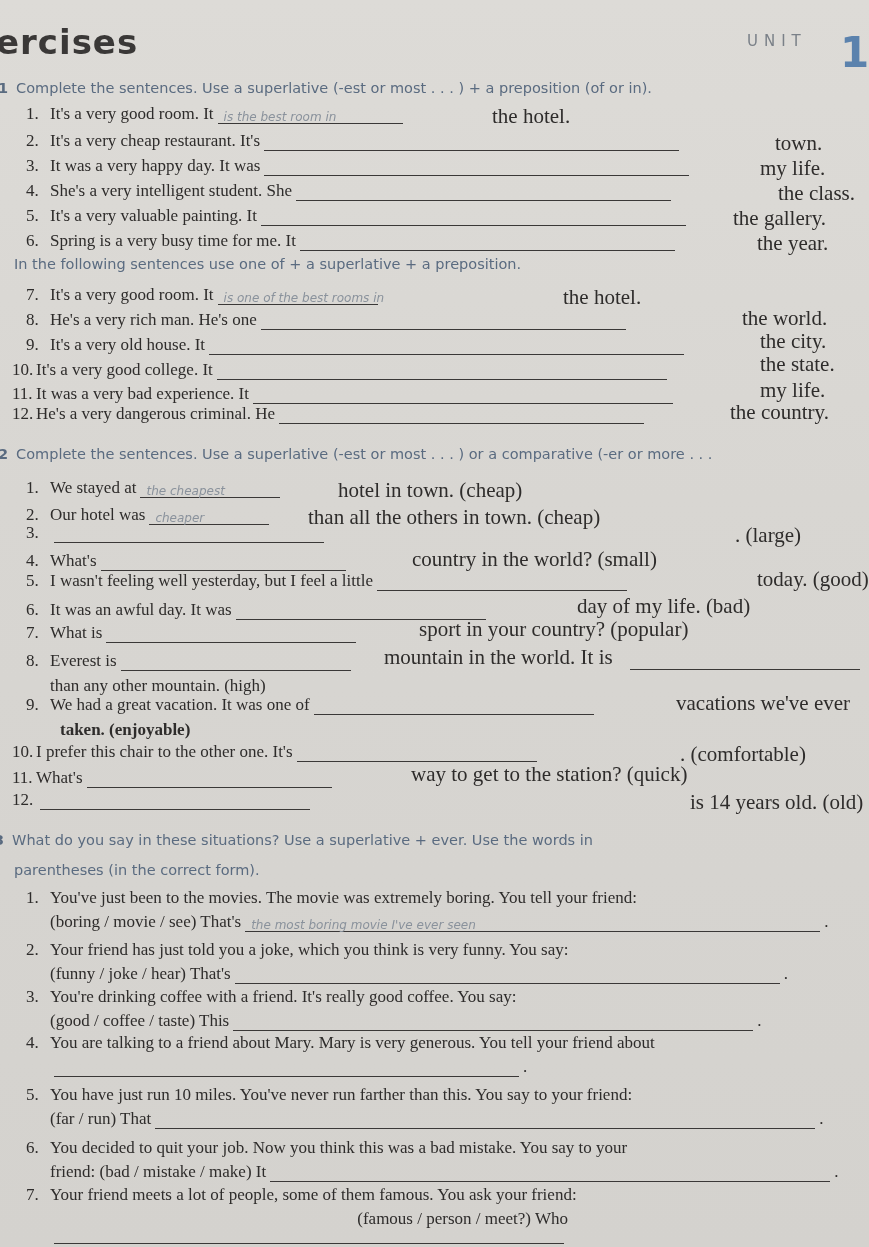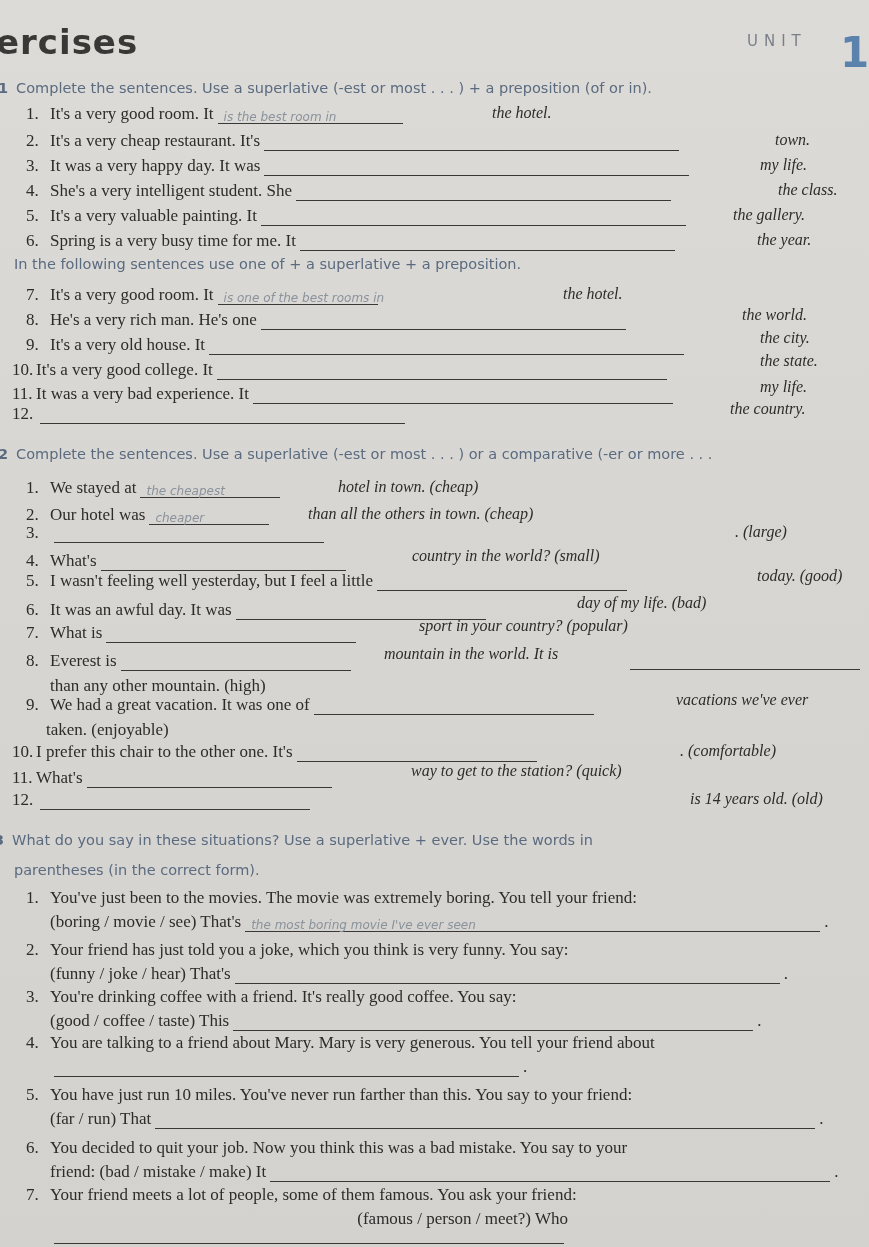--- a/index.html
+++ b/index.html
@@ -41,21 +41,21 @@
   .n { display: inline-block; width: 24px; }
   .blank {
     display: inline-block; border-bottom: 1.5px solid #3a3837;
     height: 14px; margin: 0 4px; position: relative;
   }
   .ans {
     position: absolute; left: 6px; bottom: -1px;
     font-family: "DejaVu Sans", sans-serif; font-style: italic;
     font-size: 12px; color: #8a929c; white-space: nowrap;
   }
-  .tail { position: absolute; font-size: 16px; white-space: nowrap; font-style: italic; }
+  .tail { position: absolute; font-size: 21px; white-space: nowrap; }
 </style>
 </head>
 <body>
 
 <div class="page">
 
   <div class="title">ercises</div>
   <div class="unit-label">UNIT</div>
   <div class="unit-num">1</div>
 
@@ -132,20 +132,21 @@
       </div>
       <span class="tail" style="left: 760px; top: 352px;">the state.</span>
       <div class="line" style="top: 384px; left: 12px;">
         <span class="n">11.</span>
         <span>It was a very bad experience. It</span>
         <span class="blank" style="width: 420px;"></span>
       </div>
       <span class="tail" style="left: 760px; top: 378px;">my life.</span>
       <div class="line" style="top: 404px; left: 12px;">
         <span class="n">12.</span>
+        <span>He's a very dangerous criminal. He</span>
         <span class="blank" style="width: 365px;"></span>
       </div>
       <span class="tail" style="left: 730px; top: 400px;">the country.</span>
     </div>
 
   <div class="instr" style="left:-2px; top:446px;">
     <b class="num">2</b><span>Complete the sentences. Use a superlative (-est or most . . . ) or a comparative (-er or more . . .</span>
   </div>
   <div id="ex2">
       <div class="line" style="top: 478px; left: 26px;">
@@ -200,21 +201,21 @@
       </div>
       <span class="tail" style="left: 384px; top: 645px;">mountain in the world. It is</span>
       <span class="blank" style="position: absolute; left: 626px; top: 655px; width: 230px;"></span>
       <div class="line" style="left: 50px; top: 676px;">than any other mountain.  (high)</div>
       <div class="line" style="top: 695px; left: 26px;">
         <span class="n">9.</span>
         <span>We had a great vacation. It was one of</span>
         <span class="blank" style="width: 280px;"></span>
       </div>
       <span class="tail" style="left: 676px; top: 691px;">vacations we've ever</span>
-      <div class="line" style="left: 46px; top: 720px;">taken.  (enjoyable)</div>
+      <div class="line" style="left: 60px; top: 720px; font-weight: bold;">taken.  (enjoyable)</div>
       <div class="line" style="top: 742px; left: 12px;">
         <span class="n">10.</span>
         <span>I prefer this chair to the other one. It's</span>
         <span class="blank" style="width: 240px;"></span>
       </div>
       <span class="tail" style="left: 680px; top: 742px; text-align: center;">.  (comfortable)</span>
       <div class="line" style="top: 768px; left: 12px;">
         <span class="n">11.</span>
         <span>What's</span>
         <span class="blank" style="width: 245px;"></span>

